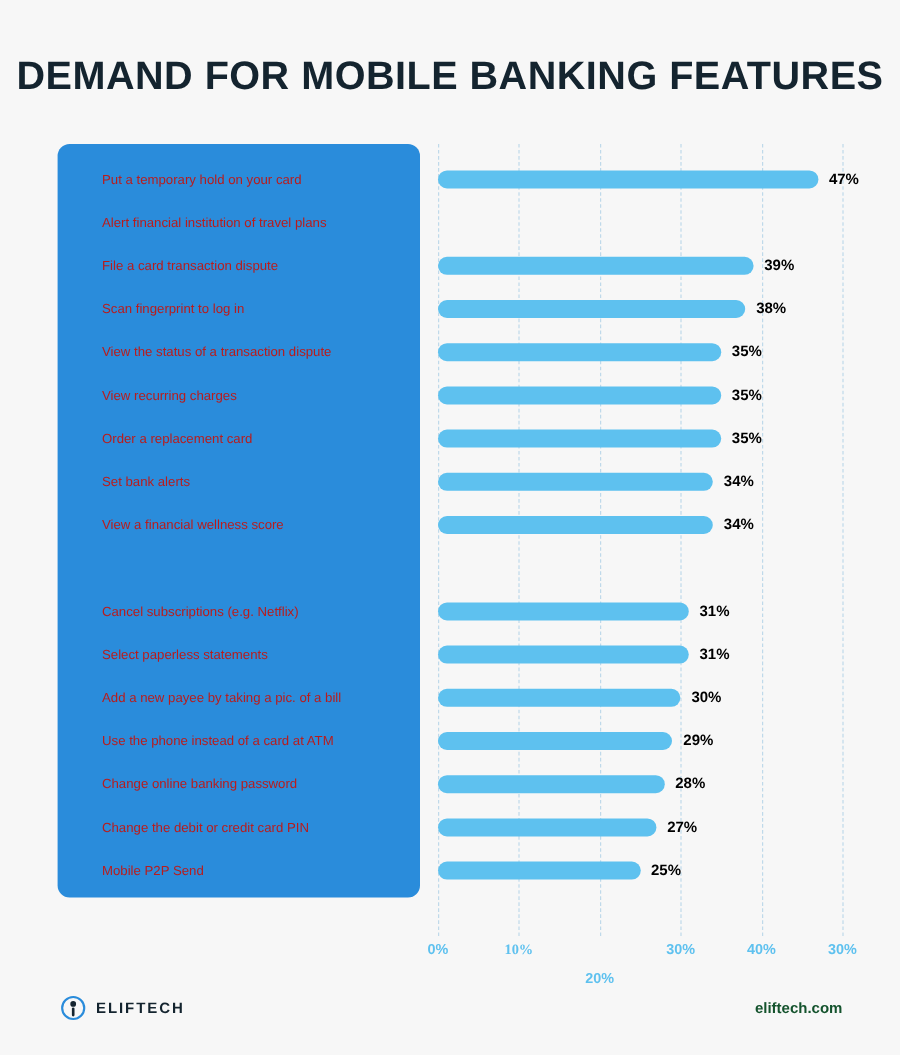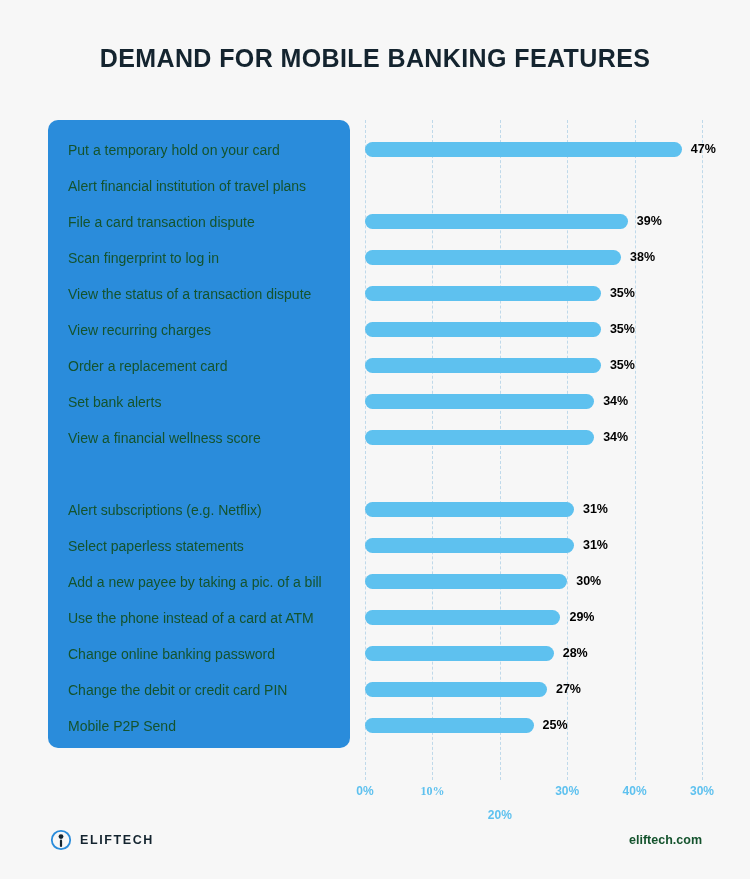--- a/index.html
+++ b/index.html
@@ -18,21 +18,21 @@
     width: 750px;
     height: 879px;
     background: #f7f7f7;
   }
   .title {
     position: absolute;
     top: 44px;
     left: 0;
     width: 750px;
     text-align: center;
-    font-size: 25px;
+    font-size: 33px;
     font-weight: bold;
     letter-spacing: 0.4px;
     color: #14242f;
     text-transform: uppercase;
   }
   .chart-area {
     position: absolute;
     top: 120px;
     left: 48px;
     width: 654px;
@@ -55,27 +55,27 @@
     height: 628px;
   }
   .row {
     position: absolute;
     left: 0;
     width: 654px;
     height: 36px;
   }
   .row-label {
     position: absolute;
-    left: 20px;
+    left: 37px;
     top: 0;
     width: 268px;
     height: 36px;
     line-height: 36px;
-    color: #14532d;
-    font-size: 14px;
+    color: #b91c1c;
+    font-size: 11px;
     white-space: nowrap;
     overflow: hidden;
   }
   .bar-track {
     position: absolute;
     left: 317px;
     top: 0;
     width: 337px;
     height: 36px;
   }
@@ -225,21 +225,21 @@
           </div>
         </div>
         <div class="row" style="top: 300px;">
           <div class="row-label">View a financial wellness score</div>
           <div class="bar-track">
             <div class="bar" style="width: 229.16px; background: rgb(94, 193, 239);"></div>
             <div class="bar-value" style="left: 238.16px;">34%</div>
           </div>
         </div>
         <div class="row" style="top: 372px;">
-          <div class="row-label">Alert subscriptions (e.g. Netflix)</div>
+          <div class="row-label">Cancel subscriptions (e.g. Netflix)</div>
           <div class="bar-track">
             <div class="bar" style="width: 208.94px; background: rgb(94, 193, 239);"></div>
             <div class="bar-value" style="left: 217.94px;">31%</div>
           </div>
         </div>
         <div class="row" style="top: 408px;">
           <div class="row-label">Select paperless statements</div>
           <div class="bar-track">
             <div class="bar" style="width: 208.94px; background: rgb(94, 193, 239);"></div>
             <div class="bar-value" style="left: 217.94px;">31%</div>

